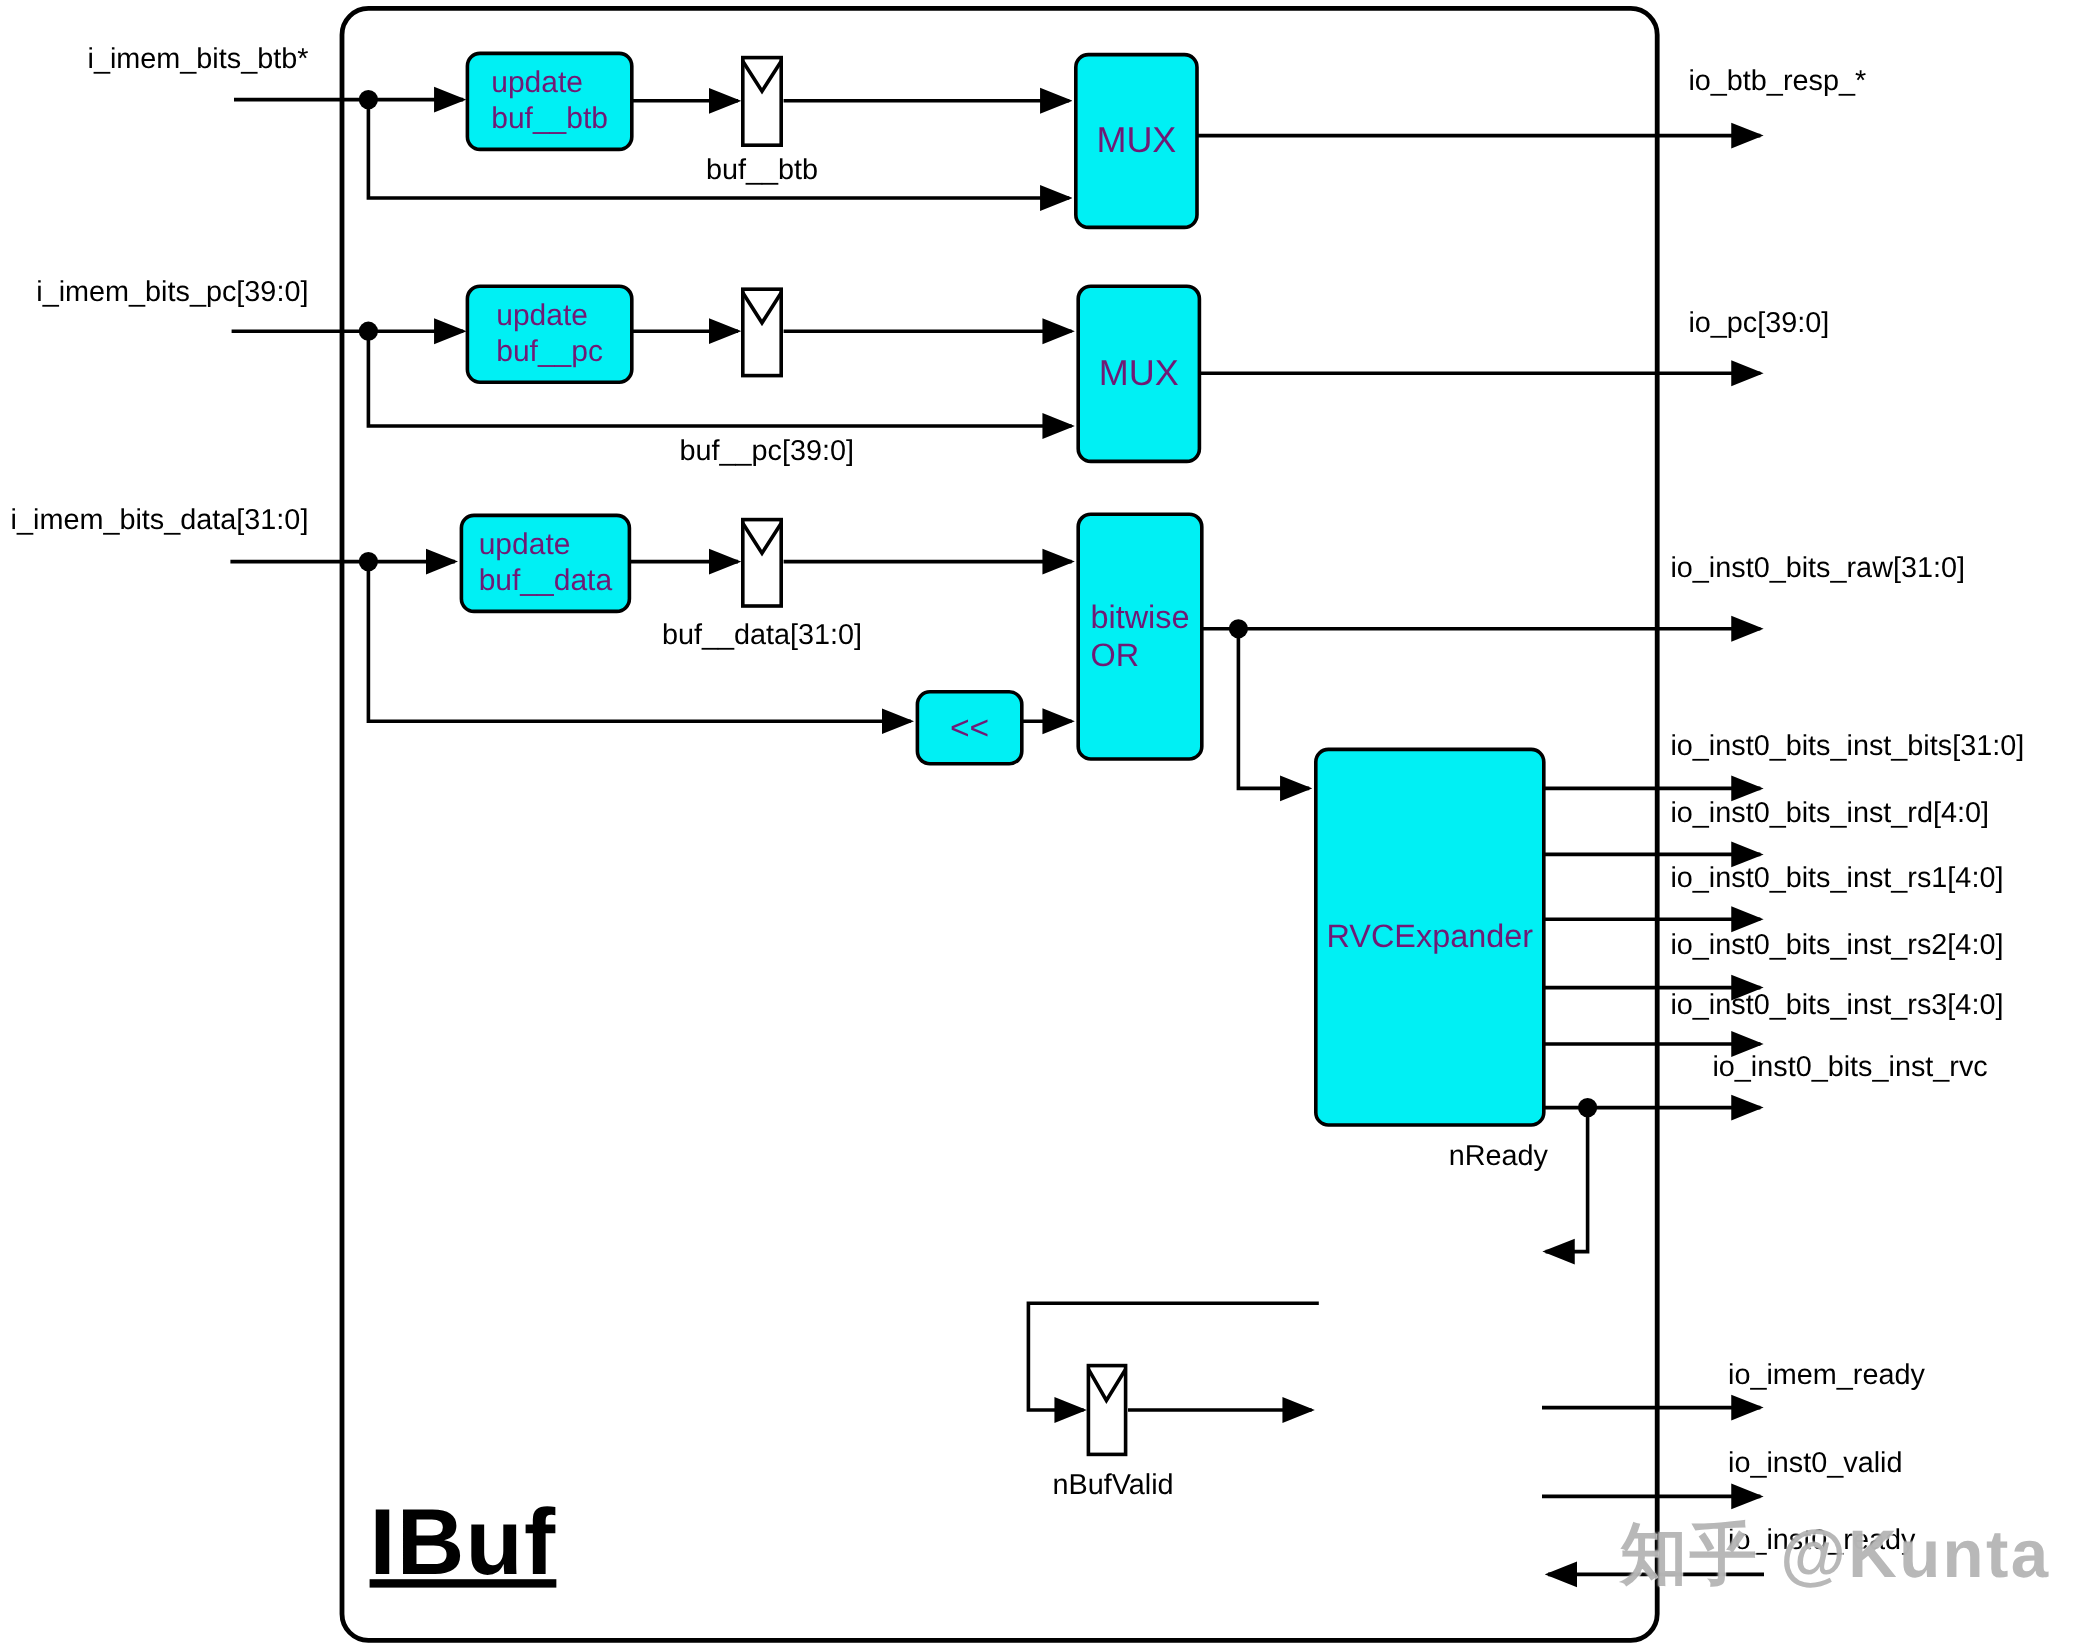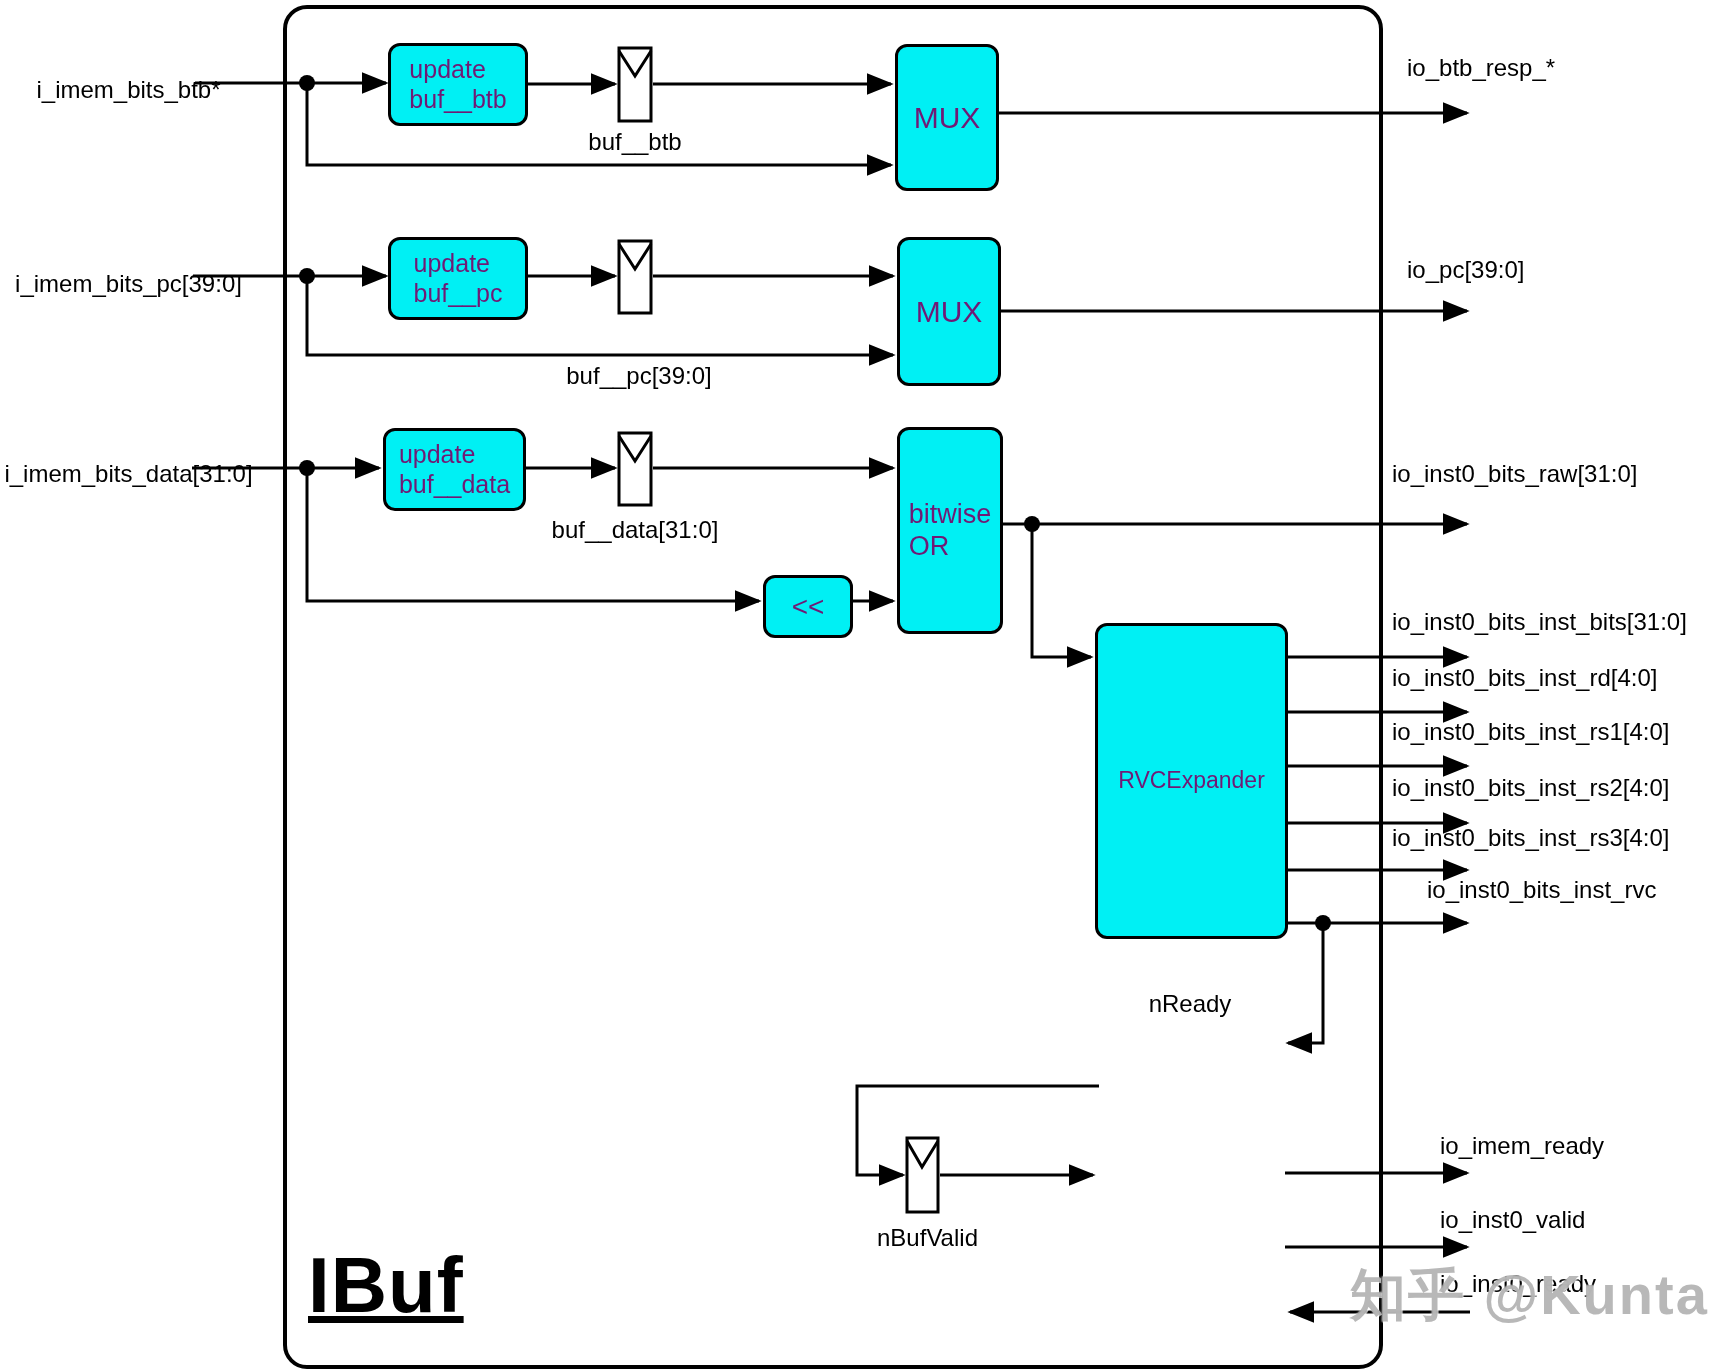--- a/index.html
+++ b/index.html
@@ -14,21 +14,21 @@
   #wires{position:absolute;left:0;top:0;z-index:1;}
   .blk{
     position:absolute;z-index:2;background:#00f0f4;border:3px solid #000;
     border-radius:12px;display:flex;align-items:center;justify-content:center;
     text-align:left;white-space:pre-line;color:#701a75;line-height:1.18;
   }
   .lbl{
     position:absolute;z-index:3;font-size:24px;color:#000;white-space:nowrap;
   }
   .lbl.center{text-align:center;}
-  .lbl.right{text-align:center;margin-top:40px;}
+  .lbl.right{text-align:right;}
   .module-title{
     position:absolute;z-index:3;font-size:78px;font-weight:bold;color:#000;
     letter-spacing:1px;
     text-decoration:underline;
   }
   .watermark{
     position:absolute;z-index:4;font-size:56px;font-weight:bold;
     color:rgba(140,140,140,0.62);
     text-shadow:0 0 2px rgba(255,255,255,0.9), 1px 1px 0 rgba(255,255,255,0.6);
     white-space:nowrap;letter-spacing:2px;
@@ -119,21 +119,21 @@
   <div class="blk" style="left:383px;top:428px;width:137px;height:77px;font-size:25px;">update
 buf__data</div>
 
   <div class="blk" style="left:895px;top:44px;width:98px;height:141px;font-size:30px;">MUX</div>
   <div class="blk" style="left:897px;top:237px;width:98px;height:143px;font-size:30px;">MUX</div>
 
   <div class="blk" style="left:897px;top:427px;width:100px;height:201px;font-size:27px;">bitwise
 OR</div>
   <div class="blk" style="left:763px;top:575px;width:84px;height:57px;font-size:28px;">&lt;&lt;</div>
 
-  <div class="blk" style="left:1095px;top:623px;width:187px;height:310px;font-size:23px;">RVCExpander</div>
+  <div class="blk" style="left:1095px;top:623px;width:187px;height:310px;font-size:27px;">RVCExpander</div>
 
   <div class="lbl right" style="left:0px;top:36px;width:257px;">i_imem_bits_btb*</div>
   <div class="lbl right" style="left:0px;top:230px;width:257px;">i_imem_bits_pc[39:0]</div>
   <div class="lbl right" style="left:0px;top:420px;width:257px;">i_imem_bits_data[31:0]</div>
 
   <div class="lbl center" style="left:500px;top:128px;width:270px;">buf__btb</div>
   <div class="lbl center" style="left:504px;top:322px;width:270px;margin-top:40px;">buf__pc[39:0]</div>
   <div class="lbl center" style="left:500px;top:516px;width:270px;">buf__data[31:0]</div>
   <div class="lbl center" style="left:845px;top:1224px;width:165px;">nBufValid</div>
 

